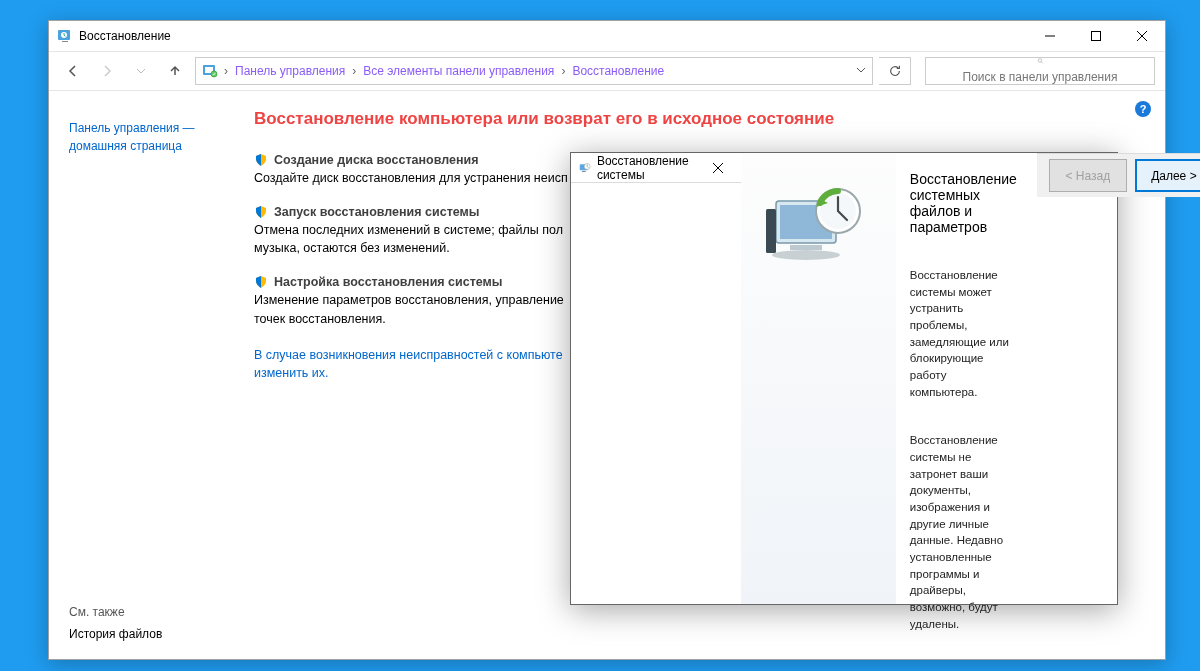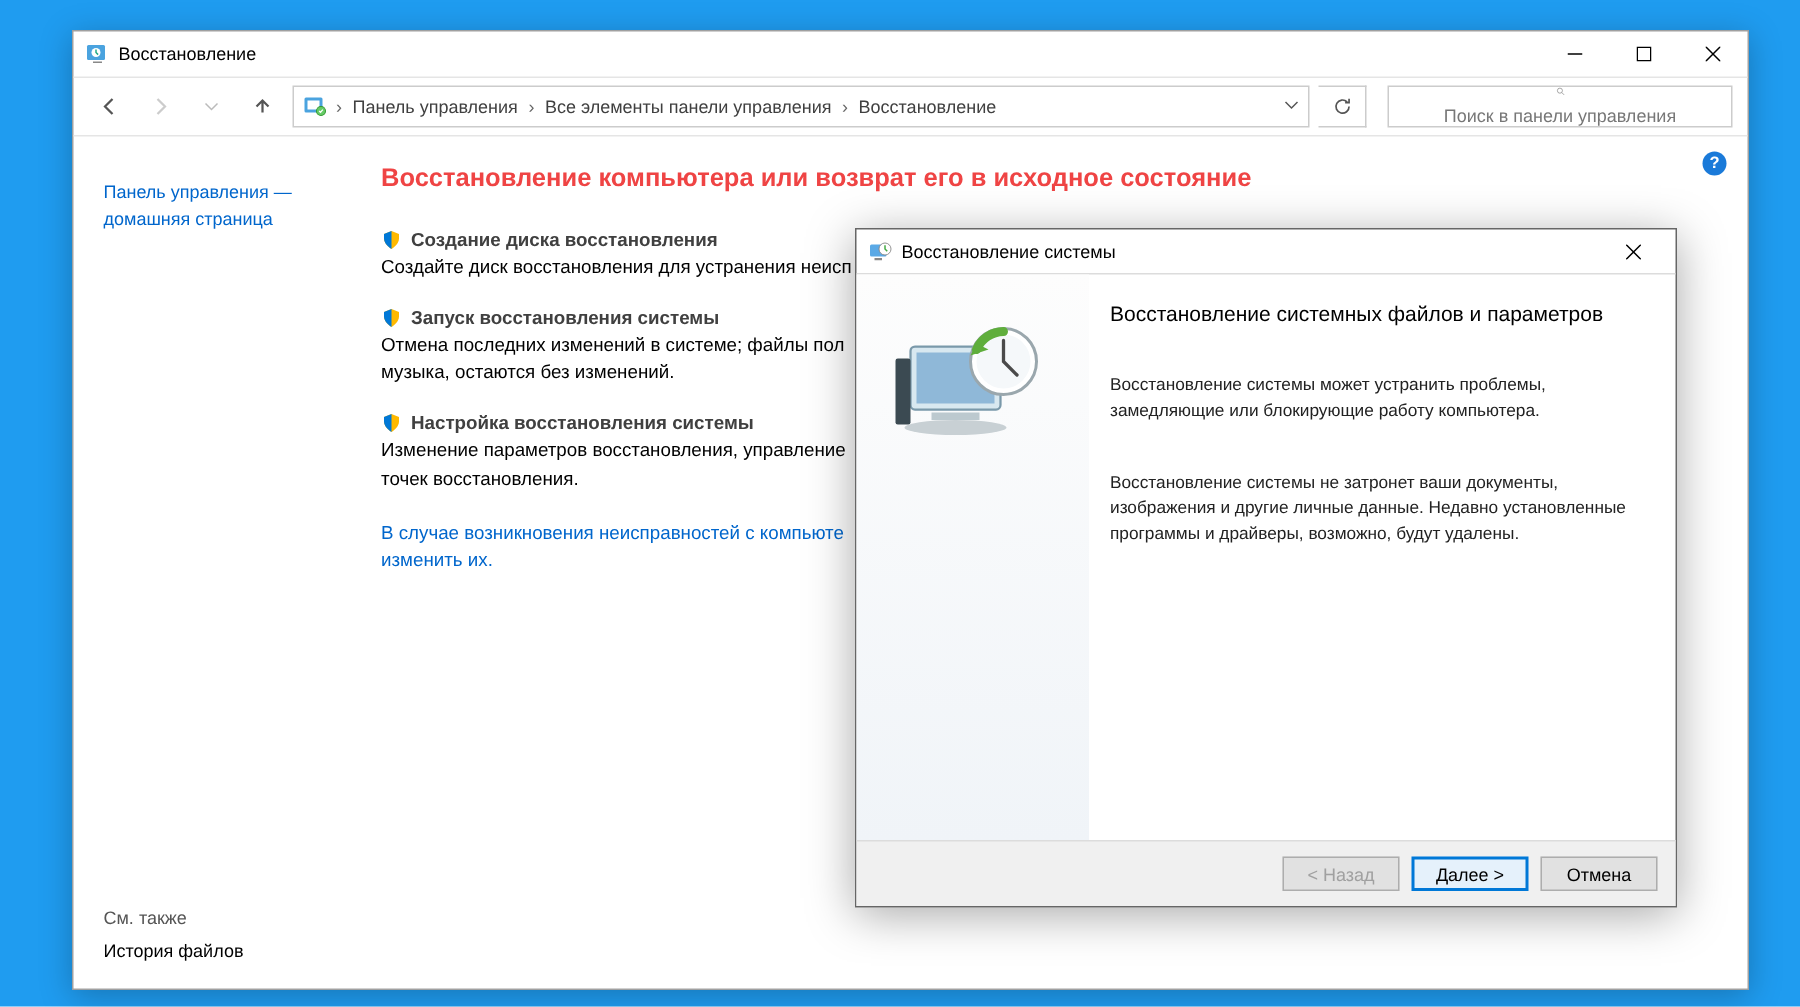--- a/index.html
+++ b/index.html
@@ -15,21 +15,21 @@
   .winbtns { margin-left: auto; display: flex; }
   .winbtn { width: 46px; height: 30px; display: flex; align-items: center; justify-content: center; color: #333; }
   .winbtn svg { width: 10px; height: 10px; }
   
   .navbar { height: 40px; border-top: 1px solid #e5e5e5; border-bottom: 1px solid #e5e5e5;
     display: flex; align-items: center; padding: 0 10px; gap: 6px; }
   .navbtn { width: 28px; height: 28px; display: flex; align-items: center; justify-content: center; color: #555; }
   .navbtn.disabled { color: #bbb; }
   .addrbar { flex: 1; height: 28px; border: 1px solid #ccc; display: flex; align-items: center; padding: 0 6px; gap: 4px; font-size: 12px; }
   .addrbar .sep { color: #666; }
-  .addrbar .crumb { color: #404040; padding: 2px 3px; cursor: default; }
+  .addrbar .crumb { color: #8b5cf6; padding: 2px 3px; cursor: default; }
   .addrbar .cpicon { width: 16px; height: 16px; margin-right: 2px; }
   .addr-dd { margin-left: auto; color: #555; }
   .refresh { width: 32px; height: 28px; border: 1px solid #ccc; border-left: none; display:flex;align-items:center;justify-content:center;color:#555; }
   .searchbox { width: 230px; height: 28px; border: 1px solid #ccc; display: flex; align-items: center; padding: 0 8px; margin-left: 8px; color:#777; font-size:12px; gap:6px;flex-direction:column;}
   
   .body { display: flex; height: calc(100% - 70px); position: relative; }
   .sidebar { width: 205px; padding: 28px 12px 12px 20px; font-size: 12px; }
   .sidebar a { color: #0066cc; text-decoration: none; display:block; line-height:1.5; }
   .sidebar .see-also { position:absolute; bottom:40px; left:20px; color:#555; font-size:12px;}
   .sidebar .history { position:absolute; bottom:18px; left:20px; color:#000; font-size:12px;}
@@ -39,33 +39,33 @@
   .section { margin-bottom: 18px; }
   .section .linkrow { display:flex; align-items:center; gap:6px; margin-bottom:2px;}
   .section a { color:#404040; font-size:12.5px; text-decoration:none;font-weight:bold; }
   .section .desc { color:#000; font-size:12.5px; line-height:1.45; }
   .shield { width:14px; height:14px; flex-shrink:0; }
   .troubleline { color:#0066cc; font-size:12.5px; line-height:1.45; max-width:500px;}
   
   .dialog {
     position: absolute; left: 570px; top: 152px; width: 548px; height: 453px;
     background:#fff; border:1px solid #666; box-shadow: 0 5px 30px rgba(0,0,0,.35);
-    display:flex; flex-direction:column;
+    display:flex; flex-direction:row;
   }
   .dlg-title { height: 30px; display:flex; align-items:center; padding:0 8px; border-bottom:1px solid #dcdcdc;}
   .dlg-title .dticon{width:16px;height:16px;margin-right:6px;}
   .dlg-title .dtitle{font-size:12px;}
   .dlg-close{margin-left:auto;width:40px;height:28px;display:flex;align-items:center;justify-content:center;}
   .dlg-body{flex:1; display:flex;}
   .dlg-left{width:155px; background:linear-gradient(to bottom,#fdfdfd,#f0f4f8); display:flex;align-items:flex-start;justify-content:center;padding-top:20px;}
   .dlg-right{flex:1; padding:18px 20px 0 14px;}
   .dlg-right h2{font-size:14px;font-weight:400;color:#000;margin-bottom:28px;}
   .dlg-right p{font-size:11.5px;color:#222;line-height:1.45;margin-bottom:16px;margin-top:32px;}
   .dlg-foot{height:44px;border-top:1px solid #dcdcdc;background:#f0f0f0;display:flex;align-items:center;justify-content:flex-end;gap:8px;padding:0 12px;}
-  .dlg-foot button{min-width:78px;height:23px;font-size:12px;border:1px solid #adadad;background:#e1e1e1;}
+  .dlg-foot button{min-width:78px;height:33px;font-size:12px;border:1px solid #adadad;background:#e1e1e1;}
   .dlg-foot button.primary{border:2px solid #0078d7;background:#e5f1fb;}
   .dlg-foot button:disabled{color:#a0a0a0;}
   .restore-graphic{width:120px;height:110px;}
 </style>
 </head>
 <body>
 
 <div class="window">
 
   <div class="titlebar">

